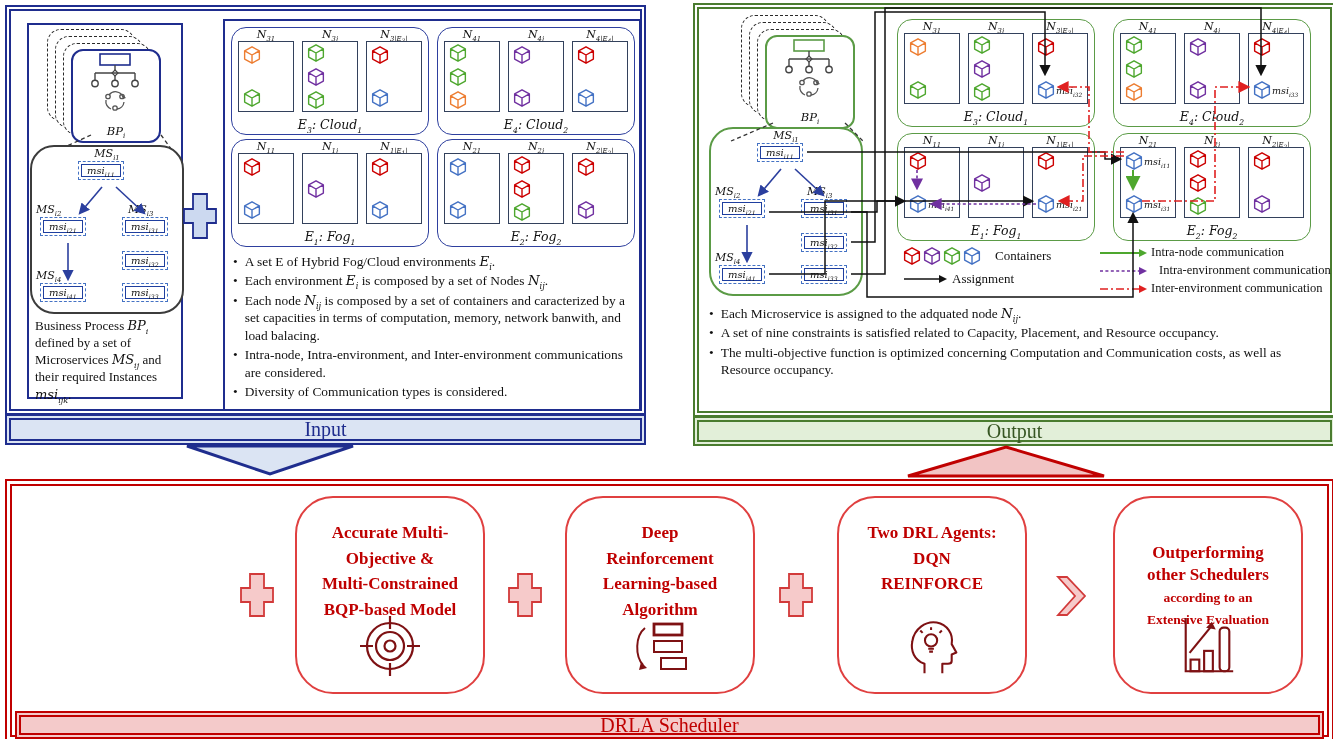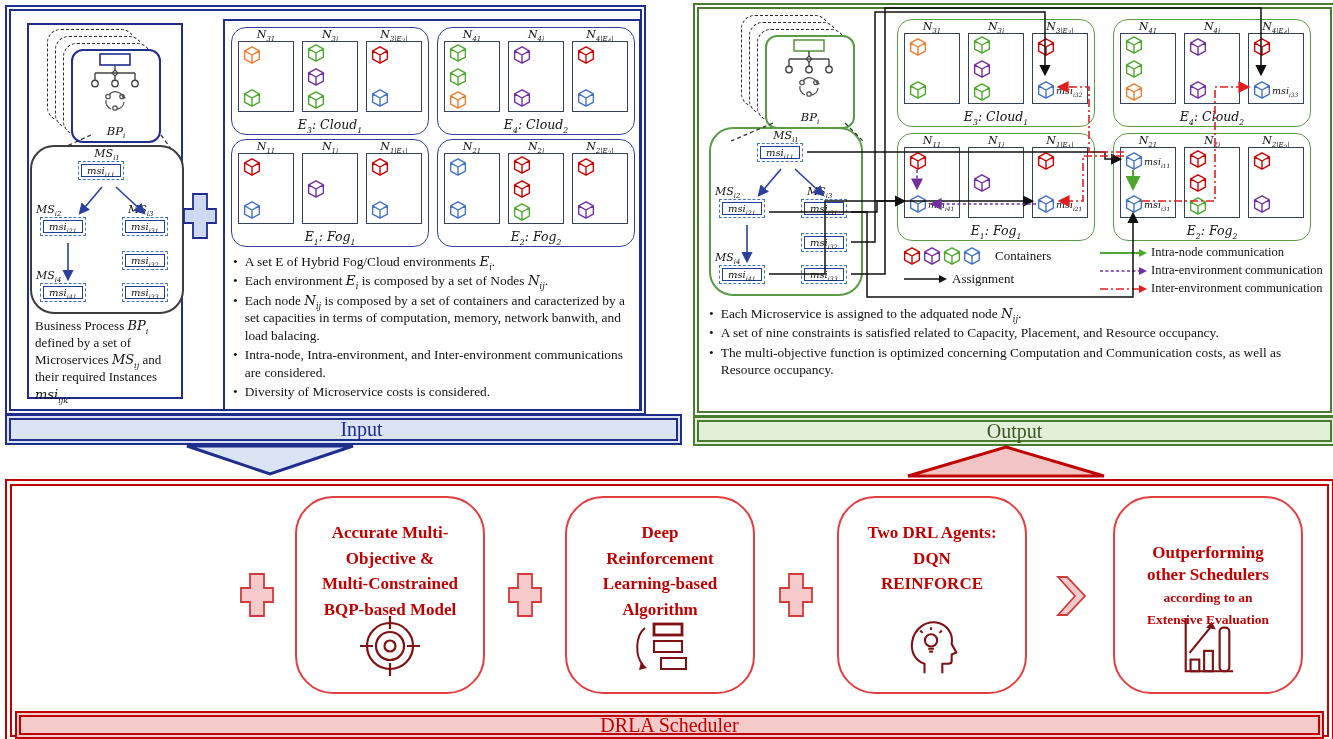--- a/index.html
+++ b/index.html
@@ -9,21 +9,21 @@
   sub{font-size:62%;line-height:0;}
   sub sub{font-size:88%;}
   i{font-family:"DejaVu Serif",serif;}
 
   
   .dbl-blue{border:2px solid #1f2d8e;box-shadow:inset 0 0 0 2px #fff,inset 0 0 0 4px #1f2d8e;background:#fff;}
   .dbl-green{border:2px solid #4a7c2f;box-shadow:inset 0 0 0 2px #fff,inset 0 0 0 4px #4a7c2f;background:#fff;}
   .dbl-red{border:2px solid #c00000;box-shadow:inset 0 0 0 3px #fff,inset 0 0 0 5px #c00000;background:#fff;}
 
   .bar{display:flex;align-items:center;justify-content:center;font-size:20px;}
-  .bar-blue{border:2px solid #1f2d8e;background:#dbe4f3;box-shadow:inset 0 0 0 2px #dbe4f3,inset 0 0 0 4px #1f2d8e;color:#1f2d8e;padding-left:36px;}
+  .bar-blue{border:2px solid #1f2d8e;background:#dbe4f3;box-shadow:inset 0 0 0 2px #dbe4f3,inset 0 0 0 4px #1f2d8e;color:#1f2d8e;}
   .bar-green{border:2px solid #4a7c2f;background:#e2efd9;box-shadow:inset 0 0 0 2px #e2efd9,inset 0 0 0 4px #4a7c2f;color:#375623;}
   .bar-red{border:2px solid #c00000;background:#f4caca;box-shadow:inset 0 0 0 2px #f4caca,inset 0 0 0 4px #c00000;color:#c00000;}
 
   
   .bp-panel{border:2.5px solid #1f2d8e;background:#fff;}
   .bp-card-dashed{position:absolute;border:1.6px dashed #2a2a2a;border-radius:14px;background:#fff;}
   .bp-card{position:absolute;border-radius:12px;background:#fff;}
   .bp-label{position:absolute;bottom:3px;left:0;right:0;text-align:center;
             font-style:italic;font-size:11.5px;font-family:"DejaVu Serif",serif;}
   .tree-box{position:absolute;border-radius:24px;background:#fff;}
@@ -146,21 +146,21 @@
           <div class="bullet">
        <span class="dot">•</span>
        <span>Each node <i>N<sub>ij</sub></i> is composed  by a set of containers  and caracterized  by a set capacities  in terms  of computation, memory,  network  banwith,  and load balacing.</span>
           </div>
           <div class="bullet">
        <span class="dot">•</span>
        <span>Intra-node,  Intra-environment,  and Inter-environment communications  are considered.</span>
           </div>
           <div class="bullet">
        <span class="dot">•</span>
-       <span>Diversity  of Microservice  costs is considered.</span>
+       <span>Diversity  of Communication  types is considered.</span>
           </div>
         </div>
     <div class="env env-blue" style="position: absolute; left: 6px; top: 6px; width: 196px; height: 106px;">
           <div style="position: absolute; left: 0px; top: 0px; width: 68px;"></div>
           <div class="node-lab" style="position: absolute; left: 1px; top: 0px; width: 66px;">N<sub>31</sub></div>
           <div class="node" style="position: absolute; left: 6px; top: 13px; width: 56px; height: 71px; justify-content: space-between;">
             <span class="cube-wrap">
     <svg width="18" height="18" viewBox="0 0 22 22">
       <path d="M11,1 L20,6 L11,11 L2,6 Z M2,6 L11,11 L11,21 L2,16 Z M20,6 L11,11 L11,21 L20,16 Z" fill="#fff" stroke="#ed7d31" stroke-width="1.7" stroke-linejoin="round"></path>
               </svg>
@@ -446,21 +446,21 @@
           </svg>
         <span class="legend-text" style="font-size:13px;text-align:center;">Assignment</span>
       </div>
       <div class="abs" style="left:196px;top:0;display:flex;align-items:center;gap:4px;">
         <svg width="48" height="12">
           <line x1="1" y1="6" x2="40" y2="6" stroke="#4ea72e" stroke-width="1.8"></line>
             <polygon points="40,2 48,6 40,10" fill="#4ea72e"></polygon>
           </svg>
         <span class="legend-text">Intra-node communication</span>
       </div>
-      <div class="abs" style="left:196px;top:18px;display:flex;align-items:center;gap:4px;">
+      <div class="abs" style="left:196px;top:18px;display:flex;align-items:center;gap:12px;">
         <svg width="48" height="12">
           <line x1="1" y1="6" x2="40" y2="6" stroke="#7030a0" stroke-width="1.7" stroke-dasharray="3 2.4"></line>
             <polygon points="40,2 48,6 40,10" fill="#7030a0"></polygon>
           </svg>
         <span class="legend-text">Intra-environment  communication</span>
       </div>
       <div class="abs" style="left:196px;top:36px;display:flex;align-items:center;gap:4px;">
         <svg width="48" height="12">
           <line x1="1" y1="6" x2="40" y2="6" stroke="#e02020" stroke-width="1.7" stroke-dasharray="8 3 2 3"></line>
             <polygon points="40,2 48,6 40,10" fill="#e02020"></polygon>

